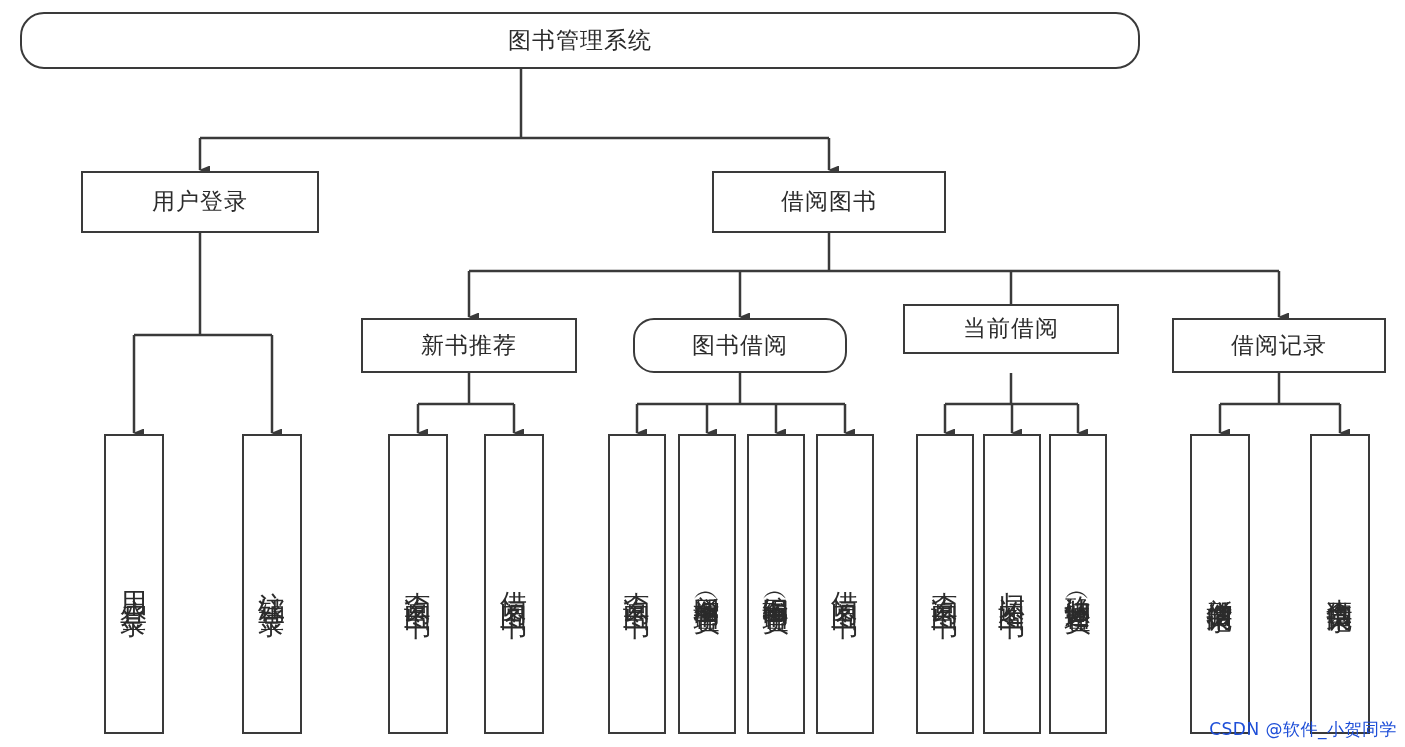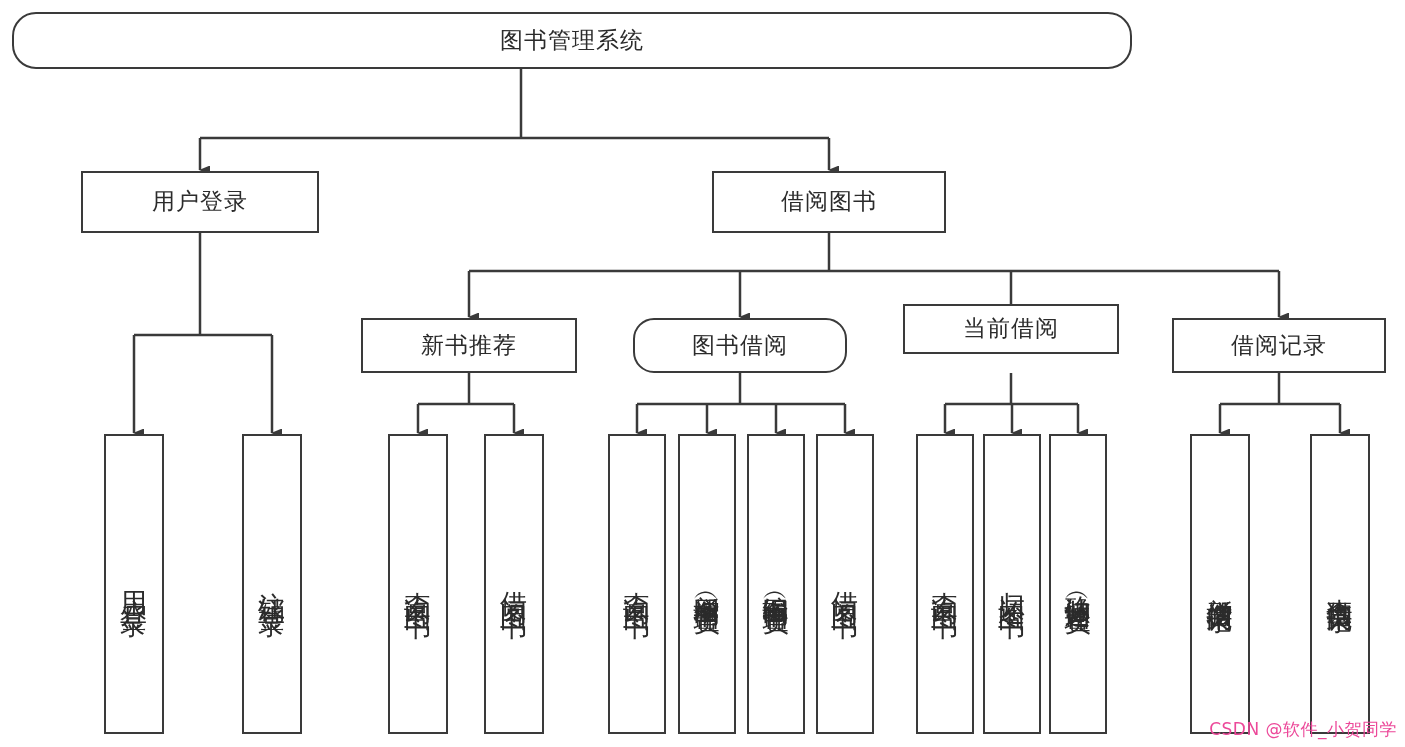--- a/index.html
+++ b/index.html
@@ -62,21 +62,21 @@
   }
   .node.vert.tight .label {
     letter-spacing: 2px;
     font-size: 26px;
   }
   .watermark {
     position: absolute;
     right: 8px;
     bottom: 6px;
     font-size: 17px;
-    color: #ec4899;
+    color: #1d4ed8;
     letter-spacing: 0.5px;
     white-space: nowrap;
   }
 </style>
 </head>
 <body>
 
 <div id="canvas">
   <svg id="wires" viewBox="0 0 1405 747" width="1405" height="747" xmlns="http://www.w3.org/2000/svg">
     <defs>
@@ -114,21 +114,21 @@
         <line x1="945" y1="404" x2="945" y2="433" stroke="#3a3a3a" stroke-width="2.5" marker-end="url(#arrowhead)"></line>
         <line x1="1012" y1="404" x2="1012" y2="433" stroke="#3a3a3a" stroke-width="2.5" marker-end="url(#arrowhead)"></line>
         <line x1="1078" y1="404" x2="1078" y2="433" stroke="#3a3a3a" stroke-width="2.5" marker-end="url(#arrowhead)"></line>
         <line x1="1279" y1="373" x2="1279" y2="404" stroke="#3a3a3a" stroke-width="2.5"></line>
         <line x1="1220" y1="404" x2="1340" y2="404" stroke="#3a3a3a" stroke-width="2.5"></line>
         <line x1="1220" y1="404" x2="1220" y2="433" stroke="#3a3a3a" stroke-width="2.5" marker-end="url(#arrowhead)"></line>
         <line x1="1340" y1="404" x2="1340" y2="433" stroke="#3a3a3a" stroke-width="2.5" marker-end="url(#arrowhead)"></line>
       </g>
   </svg>
   <div id="nodes">
-      <div class="node horiz" style="left: 12px; top: 12px; width: 1120px; height: 57px; border-radius: 24px;">
+      <div class="node horiz" style="left: 20px; top: 12px; width: 1120px; height: 57px; border-radius: 24px;">
         <span class="label">图书管理系统</span>
       </div>
       <div class="node horiz" style="left: 81px; top: 171px; width: 238px; height: 62px;">
         <span class="label">用户登录</span>
       </div>
       <div class="node horiz" style="left: 712px; top: 171px; width: 234px; height: 62px;">
         <span class="label">借阅图书</span>
       </div>
       <div class="node horiz" style="left: 361px; top: 318px; width: 216px; height: 55px;">
         <span class="label">新书推荐</span>

